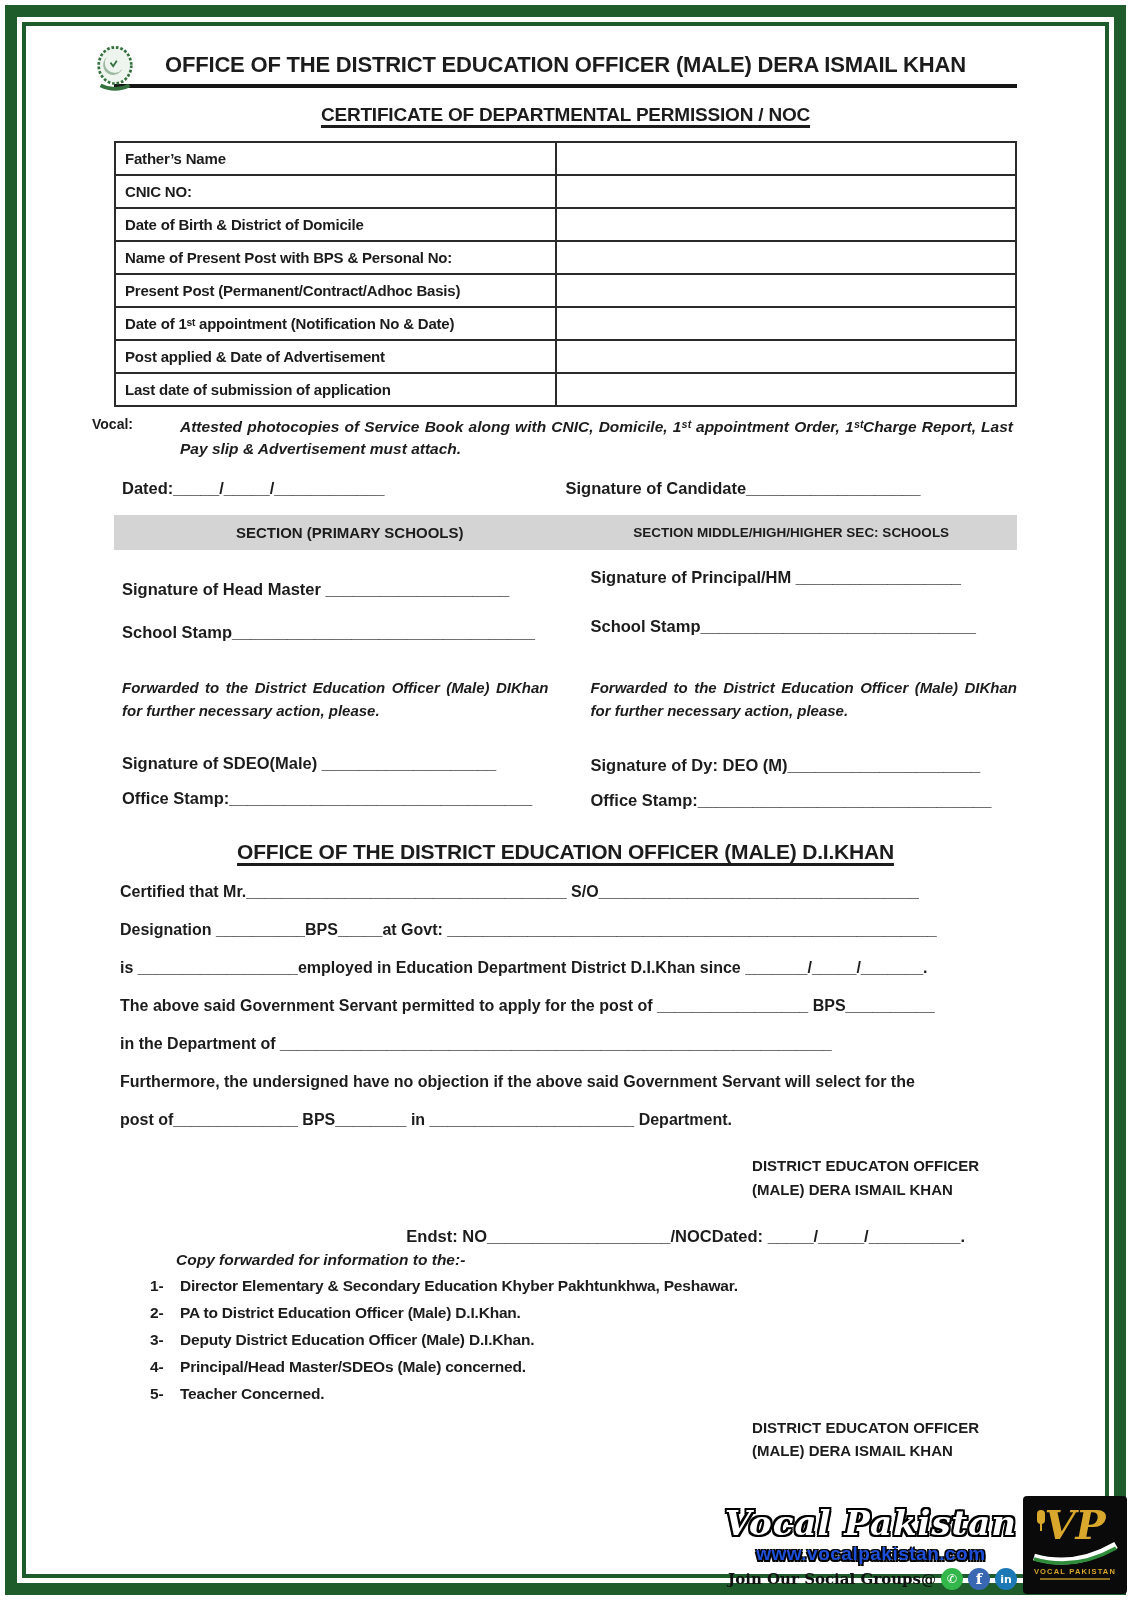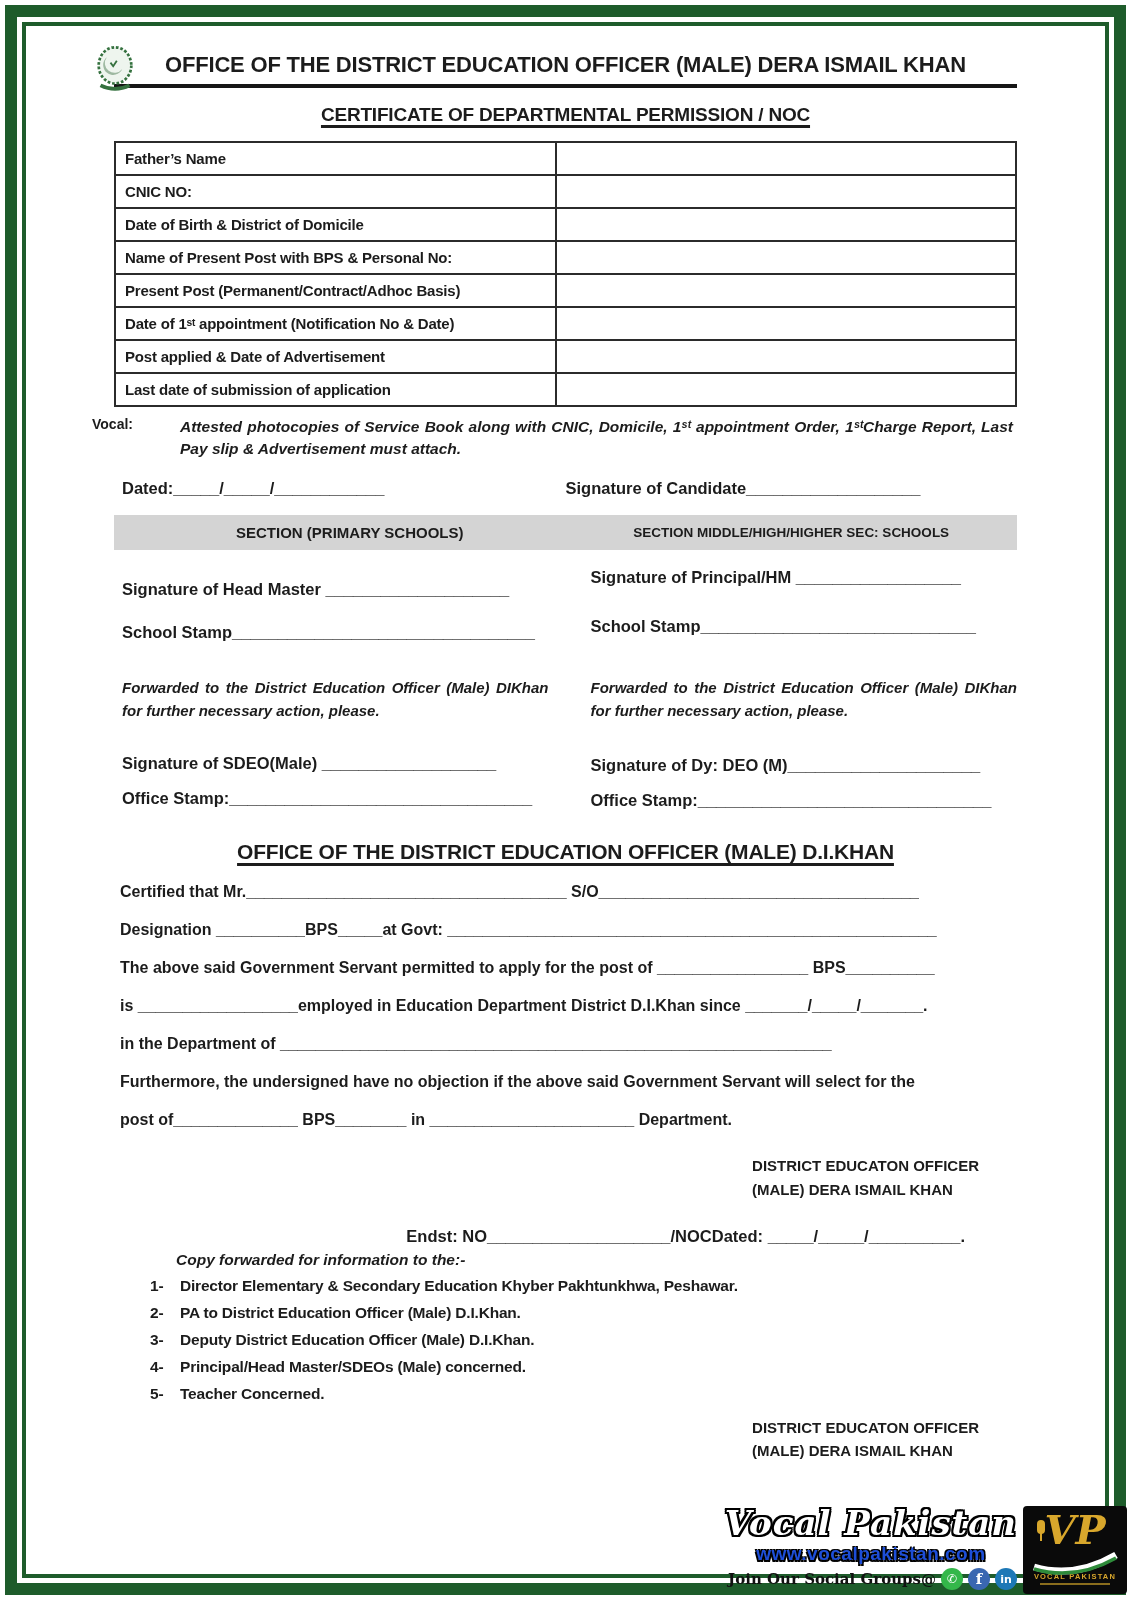--- a/index.html
+++ b/index.html
@@ -87,21 +87,21 @@
     text-shadow:-2px -2px 0 #000,2px -2px 0 #000,-2px 2px 0 #000,2px 2px 0 #000,0 -2px 0 #000,0 2px 0 #000,-2px 0 0 #000,2px 0 0 #000;}
   .wm-url{margin-top:3px;font-size:19px;font-weight:bold;color:#1d4ed8;letter-spacing:0.5px;
     text-shadow:-1.5px -1.5px 0 #000,1.5px -1.5px 0 #000,-1.5px 1.5px 0 #000,1.5px 1.5px 0 #000;}
   .wm-social{margin-top:3px;display:flex;align-items:center;justify-content:flex-end;gap:5px;
     font-family:"DejaVu Serif",serif;font-size:15px;font-weight:bold;color:#111;}
   .wm-icon{display:inline-flex;align-items:center;justify-content:center;width:22px;height:22px;border-radius:50%;
     color:#fff;font-size:12px;font-weight:bold;font-family:"DejaVu Sans",sans-serif;}
   .wm-icon.wa{background:#34b74a;}
   .wm-icon.fb{background:#3a67b1;font-family:"DejaVu Serif",serif;font-size:15px;}
   .wm-icon.li{background:#1d78b6;font-size:11px;}
-  .wm-logo{position:relative;width:104px;height:88px;background:#0a0a0a;border-radius:4px;
+  .wm-logo{position:relative;width:104px;height:98px;background:#0a0a0a;border-radius:4px;
     display:flex;flex-direction:column;align-items:center;justify-content:center;overflow:hidden;}
   .monogram{font-family:"DejaVu Serif",serif;font-style:italic;font-weight:bold;font-size:40px;line-height:1;
     color:#d8a72c;margin-top:-6px;}
   .swoosh{position:absolute;left:8px;top:46px;}
   .mic{position:absolute;left:14px;top:14px;width:8px;height:14px;background:#d8a72c;border-radius:4px;}
   .mic::after{content:"";position:absolute;left:3px;top:13px;width:2px;height:8px;background:#d8a72c;}
   .logo-caption{margin-top:22px;font-size:7.5px;font-weight:bold;color:#d8a72c;letter-spacing:1.2px;}
   .logo-rule{margin-top:2px;width:70px;height:2px;background:#8a6d1d;}
 </style>
 </head>
@@ -194,22 +194,22 @@
         <div class="sig-line l3">Signature of Dy: DEO (M)_____________________</div>
         <div class="sig-line l4">Office Stamp:________________________________</div>
       </div>
     </div>
 
     <div class="big-heading">OFFICE OF THE DISTRICT EDUCATION OFFICER (MALE) D.I.KHAN</div>
 
     <div class="cert">
       <div class="cert-line">Certified  that  Mr.____________________________________  S/O____________________________________</div>
       <div class="cert-line">Designation __________BPS_____at  Govt:  _______________________________________________________</div>
+      <div class="cert-line">is __________________employed in Education Department District D.I.Khan since _______/_____/_______.</div>
       <div class="cert-line">The above said Government Servant permitted to apply for the post of _________________ BPS__________</div>
-      <div class="cert-line">is __________________employed in Education Department District D.I.Khan since _______/_____/_______.</div>
       <div class="cert-line">in the Department of ______________________________________________________________</div>
       <div class="cert-line">Furthermore, the undersigned have no objection if the above said Government Servant will select for the</div>
       <div class="cert-line">post of______________ BPS________ in _______________________ Department.</div>
     </div>
 
     <div class="officer-block">
       <div>DISTRICT EDUCATON OFFICER</div>
       <div>(MALE) DERA ISMAIL KHAN</div>
     </div>
 

